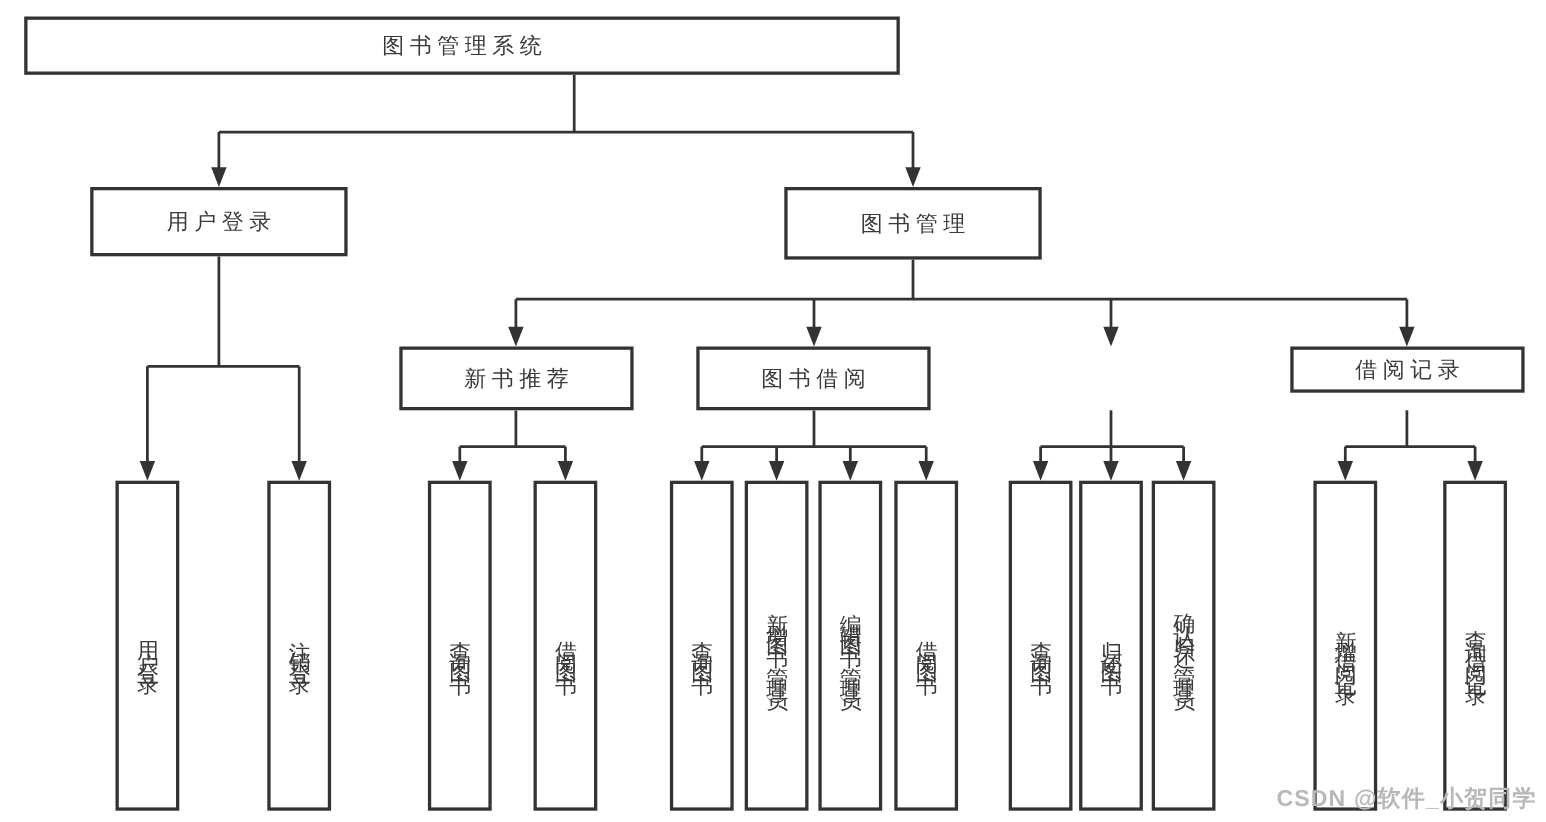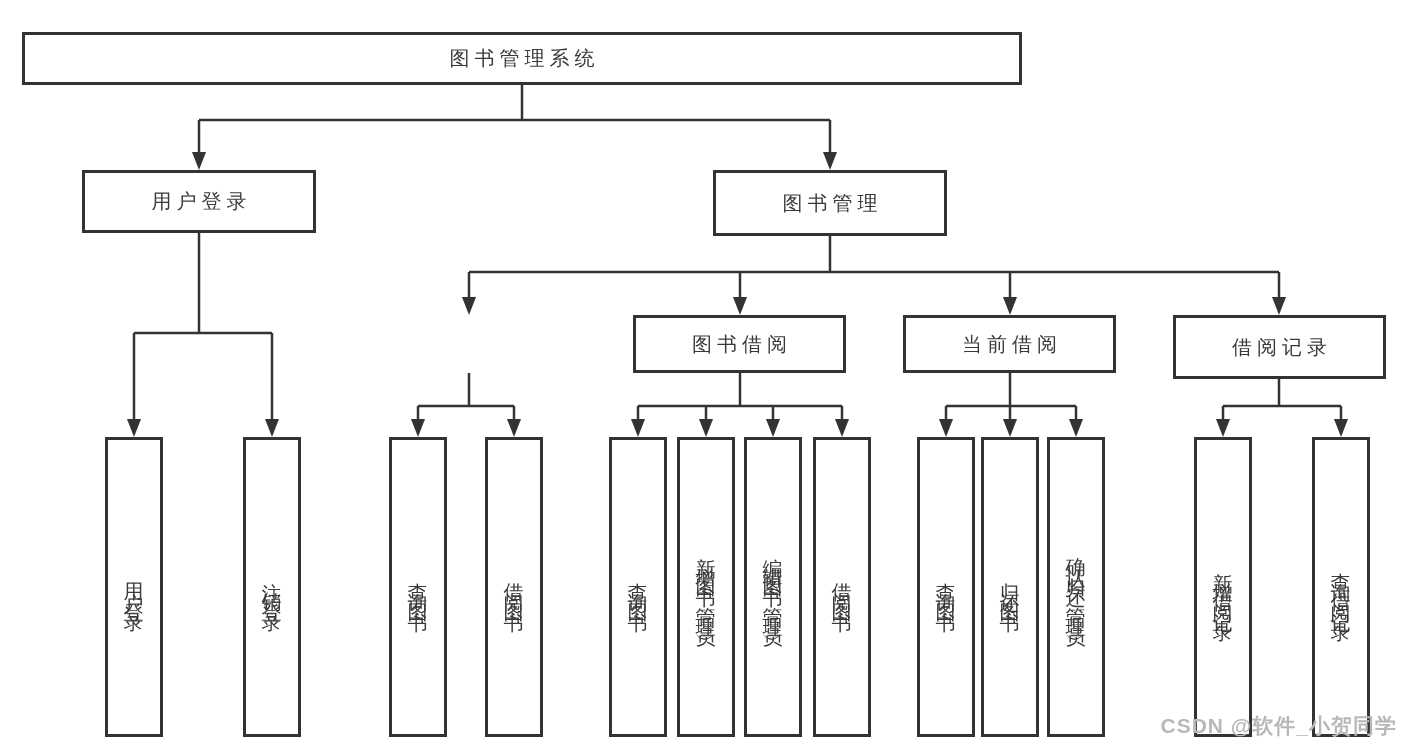--- a/index.html
+++ b/index.html
@@ -144,28 +144,28 @@
       <path d="M1223 406 H1341"></path>
       <path d="M1223 406 V420"></path>
       <path d="M1341 406 V420"></path>
     </g>
     <g fill="#333333" stroke="none">
       <polygon points="1216,419 1230,419 1223,437"></polygon>
       <polygon points="1334,419 1348,419 1341,437"></polygon>
     </g>
   </svg>
 
-  <div class="hbox" style="left:22px;top:32px;width:1000px;height:53px">图书管理系统</div>
+  <div class="hbox" style="left:22px;top:15px;width:796px;height:53px">图书管理系统</div>
 
   <div class="hbox" style="left:82px;top:170px;width:234px;height:63px">用户登录</div>
   <div class="hbox" style="left:713px;top:170px;width:234px;height:66px">图书管理</div>
 
+  <div class="hbox" style="left:363px;top:315px;width:213px;height:58px">新书推荐</div>
   <div class="hbox" style="left:633px;top:315px;width:213px;height:58px">图书借阅</div>
-  <div class="hbox" style="left:903px;top:315px;width:213px;height:58px">当前借阅</div>
-  <div class="hbox" style="left:1173px;top:315px;width:213px;height:64px">借阅记录</div>
+  <div class="hbox" style="left:1173px;top:315px;width:213px;height:42px">借阅记录</div>
 
   <div class="vbox" style="left:105px">
     <span class="vtext">用户登录</span>
   </div>
   <div class="vbox" style="left:243px">
     <span class="vtext">注销登录</span>
   </div>
   <div class="vbox" style="left:389px">
     <span class="vtext">查询图书</span>
   </div>

